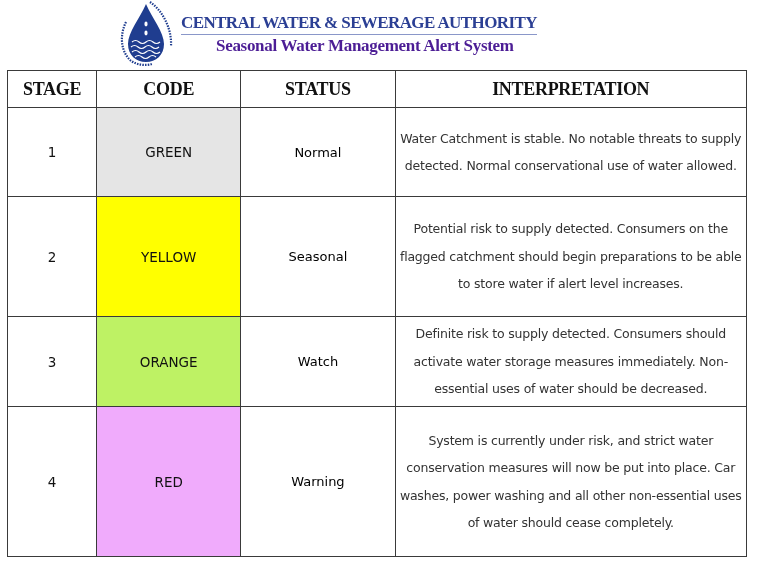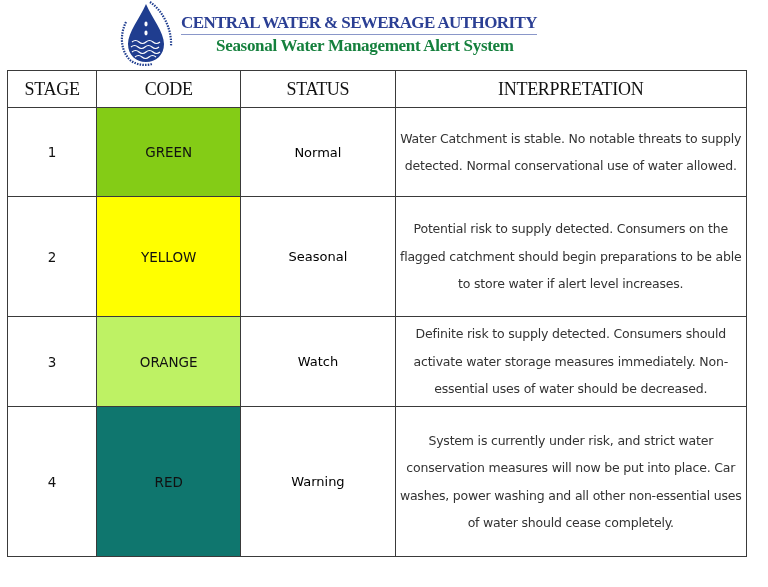--- a/index.html
+++ b/index.html
@@ -10,35 +10,35 @@
       position: absolute; left: 181px; top: 13px;
       font-family: "Liberation Serif", "DejaVu Serif", serif;
       font-size: 17px; font-weight: bold; letter-spacing: -0.6px;
       color: #2b3f94; white-space: nowrap;
       border-bottom: 1.5px solid #8a97c9; line-height: 20px; padding-bottom: 1px;
     }
     .subtitle {
       position: absolute; left: 216px; top: 36px;
       font-family: "Liberation Serif", "DejaVu Serif", serif;
       font-size: 17px; font-weight: bold; letter-spacing: -0.3px;
-      color: #15803d; white-space: nowrap;
+      color: #4c1d95; white-space: nowrap;
     }
     table.alert {
       position: absolute; left: 7px; top: 70px;
       border-collapse: collapse; table-layout: fixed;
       width: 740px;
     }
     table.alert th, table.alert td {
       border: 1.5px solid #3a3a3a; text-align: center; vertical-align: middle;
       padding: 0;
     }
     table.alert th {
       height: 36px;
       font-family: "Liberation Serif", "DejaVu Serif", serif;
-      font-weight: normal; font-size: 18px; color: #111111;
+      font-weight: bold; font-size: 18px; color: #111111;
       letter-spacing: -0.3px;
     }
     .c-stage { width: 89px; }
     .c-code { width: 144px; }
     .c-status { width: 154px; }
     .c-interp { width: 351px; }
     td {
       font-family: "DejaVu Sans", "Liberation Sans", sans-serif;
       font-size: 13.5px; color: #111111;
     }
@@ -87,36 +87,36 @@
     <tr>
       <th>STAGE</th>
       <th>CODE</th>
       <th>STATUS</th>
       <th>INTERPRETATION</th>
     </tr>
   </thead>
   <tbody>
     <tr class="r1">
       <td>1</td>
-      <td class="code" style="background: #84cc16;">GREEN</td>
+      <td class="code" style="background: #e5e5e5;">GREEN</td>
       <td class="status">Normal</td>
       <td class="interp">Water Catchment is stable. No notable threats to supply detected. Normal conservational use of water allowed.</td>
     </tr>
     <tr class="r2">
       <td>2</td>
       <td class="code" style="background: rgb(255, 255, 0); margin-left: 25px;">YELLOW</td>
       <td class="status">Seasonal</td>
       <td class="interp">Potential risk to supply detected. Consumers on the flagged catchment should begin preparations to be able to store water if alert level increases.</td>
     </tr>
     <tr class="r3">
       <td>3</td>
       <td class="code" style="background: #bef264;">ORANGE</td>
       <td class="status">Watch</td>
       <td class="interp">Definite risk to supply detected. Consumers should activate water storage measures immediately. Non-essential uses of water should be decreased.</td>
     </tr>
     <tr class="r4">
       <td>4</td>
-      <td class="code" style="background: #0f766e;">RED</td>
+      <td class="code" style="background: #f0abfc;">RED</td>
       <td class="status">Warning</td>
       <td class="interp">System is currently under risk, and strict water conservation measures will now be put into place. Car washes, power washing and all other non-essential uses of water should cease completely.</td>
     </tr>
   </tbody>
 </table>
 
 </body></html>

